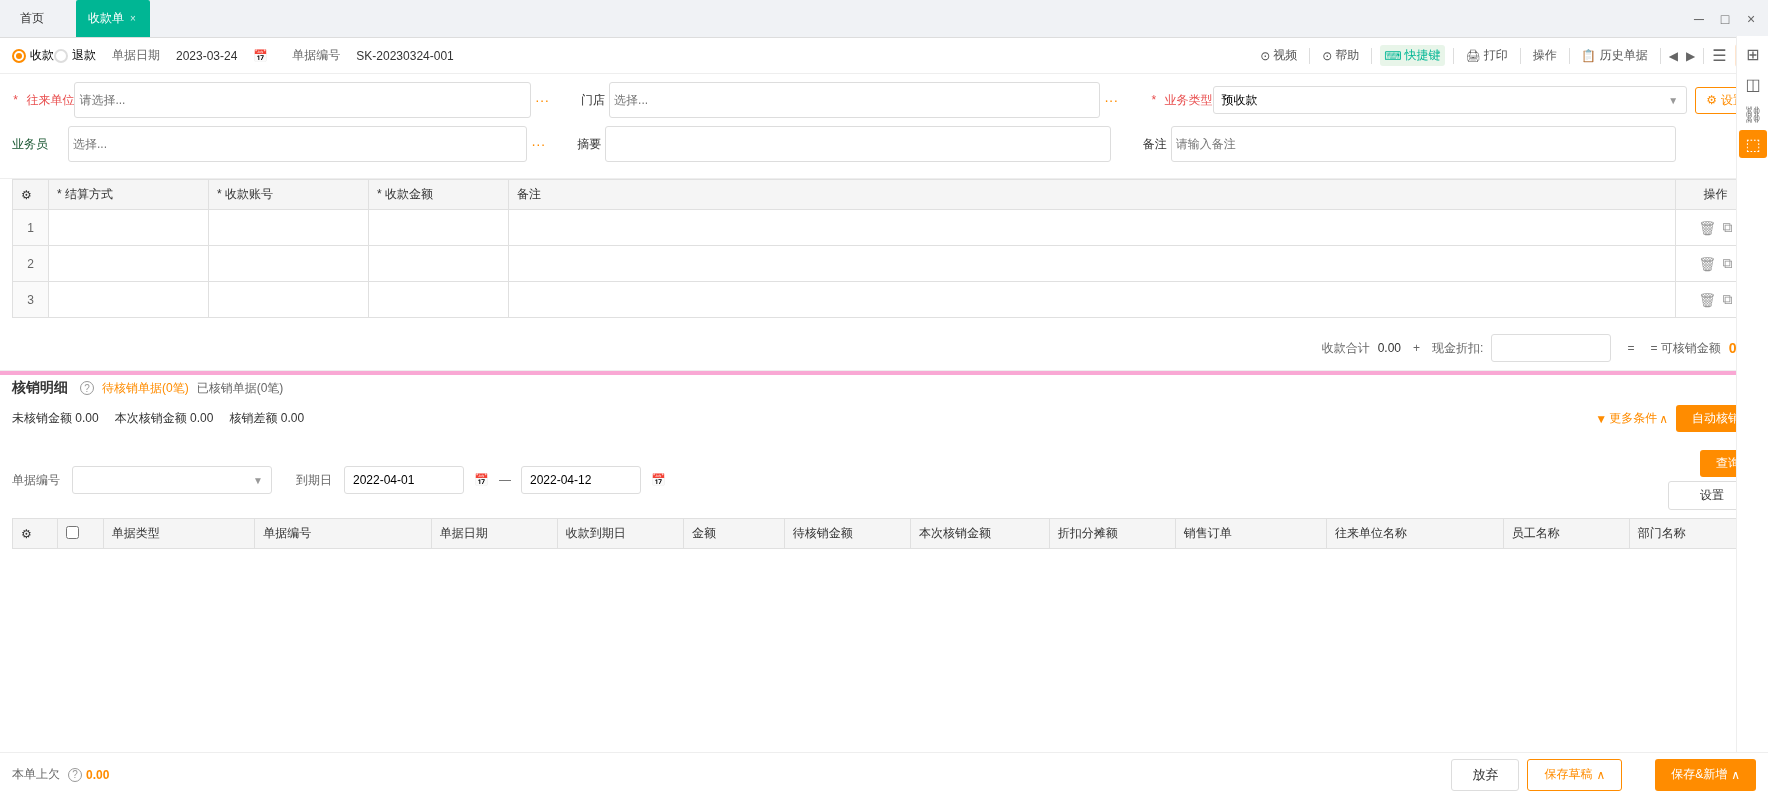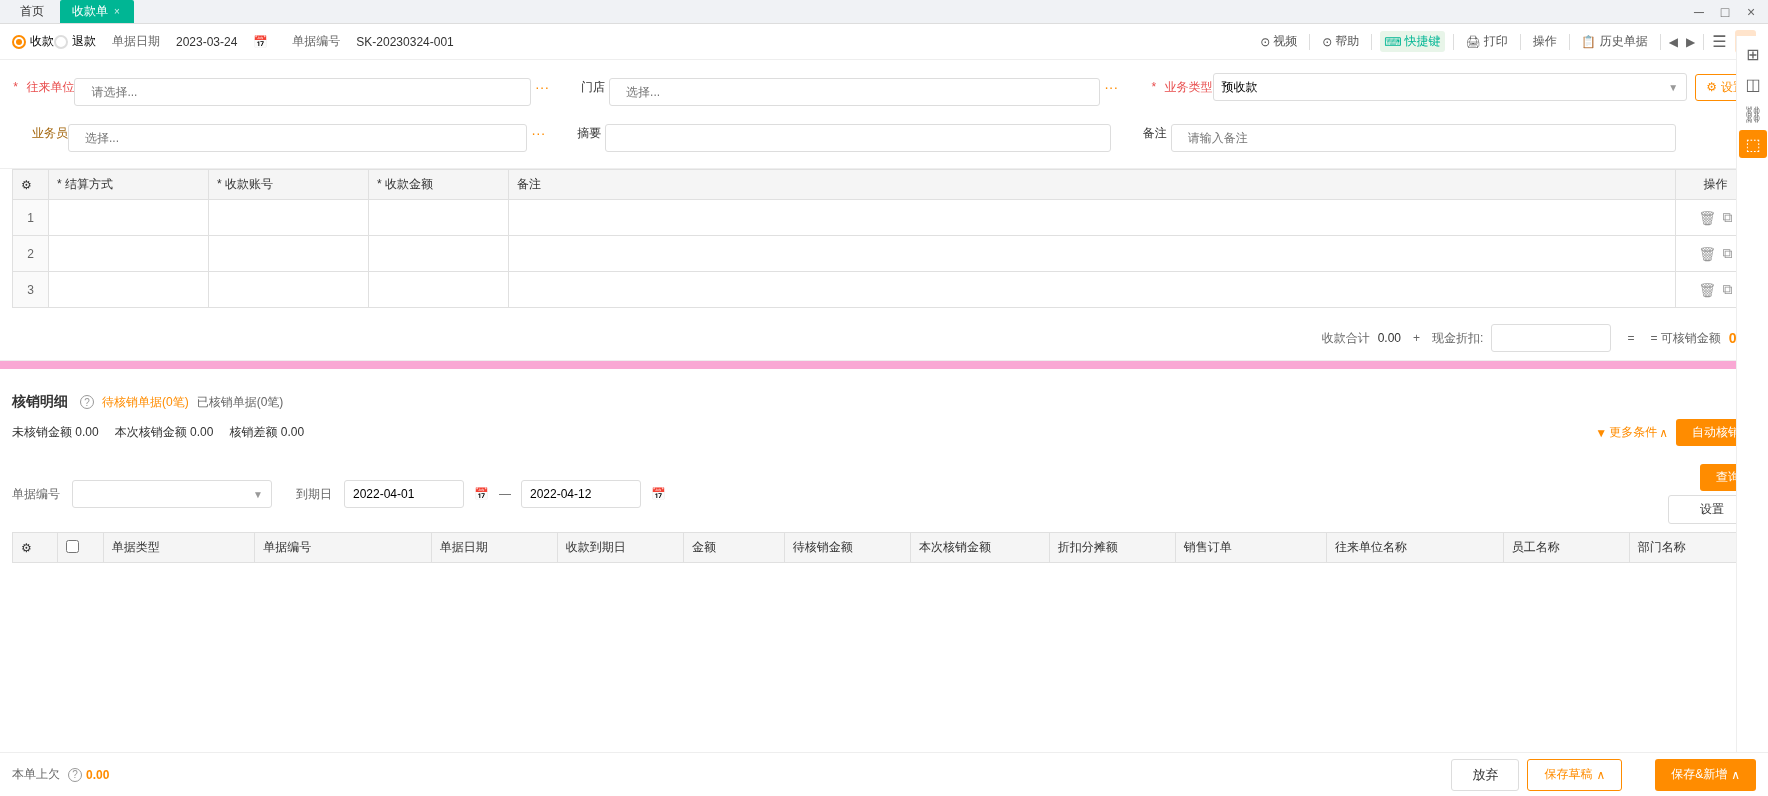--- a/index.html
+++ b/index.html
@@ -1,21 +1,21 @@
 <!DOCTYPE html>
 <html><head>
   <meta charset="utf-8">
   <style>
     * { box-sizing: border-box; margin: 0; padding: 0; font-family: 'Microsoft YaHei', SimHei, Arial, sans-serif; font-size: 12px; }
     body { background: #f0f2f5; width: 1768px; height: 796px; overflow: hidden; }
 
     
     .tab-bar {
-      display: flex; align-items: center; background: #f0f2f5; height: 24px;
-      border-bottom: 1px solid #ddd; padding: 0 8px; gap: 4px;
+      display: flex; align-items: center; background: #f0f2f5; height: 38px;
+      border-bottom: 1px solid #ddd; padding: 0 8px; gap: 20px;
     }
     .tab-home {
       background: #f0f2f5; color: #333; padding: 0 12px; height: 100%;
       display: flex; align-items: center; cursor: pointer; font-size: 13px;
     }
     .tab-active {
       background: #00b694; color: #fff; padding: 0 14px 0 12px; height: 100%;
       display: flex; align-items: center; cursor: pointer; font-size: 13px; gap: 6px; border-radius: 2px 2px 0 0;
     }
     .tab-close { font-size: 10px; cursor: pointer; opacity: 0.8; }
@@ -42,22 +42,22 @@
     .toolbar-btn.active { background: #e8f5e9; border-radius: 3px; color: #00b694; }
     .divider-v { width: 1px; height: 16px; background: #ddd; }
 
     
     .form-area { padding: 8px 12px; background: #fff; border-bottom: 1px solid #eee; }
     .form-row { display: flex; align-items: center; margin-bottom: 8px; gap: 0; }
     .form-field { display: flex; align-items: center; flex: 1; }
     .form-field-label { color: #e84c4c; font-size: 12px; white-space: nowrap; min-width: 56px; font-family: Liberation Mono, monospace; }
     .form-field-label.optional { color: #333; }
     .form-input {
-      flex: 1; height: 28px; border: 1px solid #ddd; border-radius: 3px;
-      padding: 0 16px; outline: none; color: #999; font-size: 12px; margin-top: 10px;
+      flex: 1; height: 36px; border: 1px solid #ddd; border-radius: 3px;
+      padding: 0 4px; outline: none; color: #999; font-size: 12px;
     }
     .more-btn { color: #ff8c00; margin-left: 4px; cursor: pointer; font-size: 14px; }
     .field-separator { width: 32px; }
 
     
     .table-area { padding: 0 12px 8px; background: #fff; }
     .data-table { width: 100%; border-collapse: collapse; }
     .data-table th {
       background: #f5f5f5; border: 1px solid #e0e0e0; padding: 6px 8px;
       text-align: left; color: #333; font-weight: normal; white-space: nowrap;
@@ -80,21 +80,21 @@
     }
     .summary-text { color: #666; }
     .summary-value { color: #333; font-weight: 500; }
     .summary-input {
       width: 120px; height: 28px; border: 1px solid #ddd; border-radius: 3px;
       padding: 0 8px; outline: none;
     }
     .summary-result { color: #ff8c00; font-weight: bold; font-size: 14px; }
 
     
-    .verify-section { padding: 24px 12px 8px; background: #fff; border-top: 8px solid #f9a8d4; }
+    .verify-section { padding: 4px 12px 8px; background: #fff; border-top: 4px solid #f9a8d4; }
     .verify-title { display: flex; align-items: center; gap: 8px; margin-bottom: 8px; }
     .verify-title-text { font-size: 14px; font-weight: bold; color: #333; }
     .verify-tab { color: #ff8c00; cursor: pointer; font-size: 12px; }
     .verify-tab.inactive { color: #666; }
     .verify-stats { display: flex; align-items: center; gap: 16px; margin-bottom: 10px; }
     .verify-stat { color: #666; }
     .verify-stat span { color: #333; font-weight: 500; }
     .filter-more { color: #ff8c00; cursor: pointer; display: flex; align-items: center; gap: 2px; }
 
     
@@ -273,21 +273,21 @@
       </div>
       <div style="width:8px;"></div>
       <button style="background:#fff;border:1px solid #ff8c00;color:#ff8c00;padding:4px 10px;border-radius:3px;cursor:pointer;font-size:12px;display:flex;align-items:center;gap:4px;">
         <span>⚙</span>
         <span>设置</span>
       </button>
     </div>
     <div class="form-row">
 
       <div class="form-field" style="flex:2;">
-        <span class="form-field-label optional" style="color:#a16207;text-align:right;">业务员</span>
+        <span class="form-field-label optional" style="color:#14532d;">业务员</span>
         <input class="form-input" placeholder="选择..." style="">
         <span class="more-btn">···</span>
       </div>
       <div class="field-separator"></div>
 
       <div class="form-field" style="flex:2;">
         <span class="form-field-label optional" style="color:#333;min-width:28px;">摘要</span>
         <input class="form-input" placeholder="" style="">
       </div>
       <div class="field-separator"></div>

